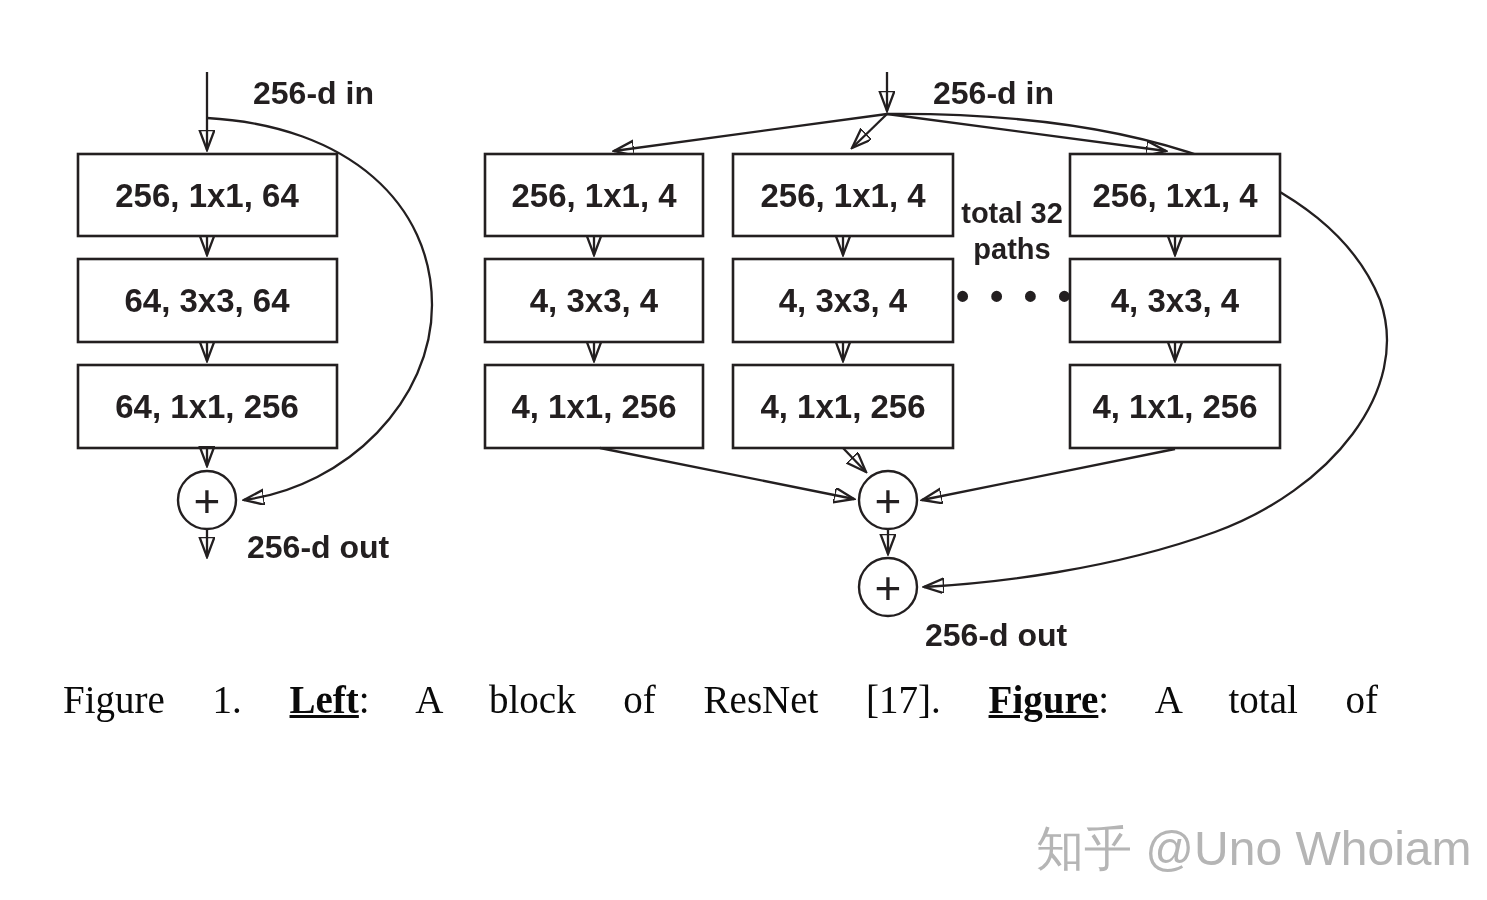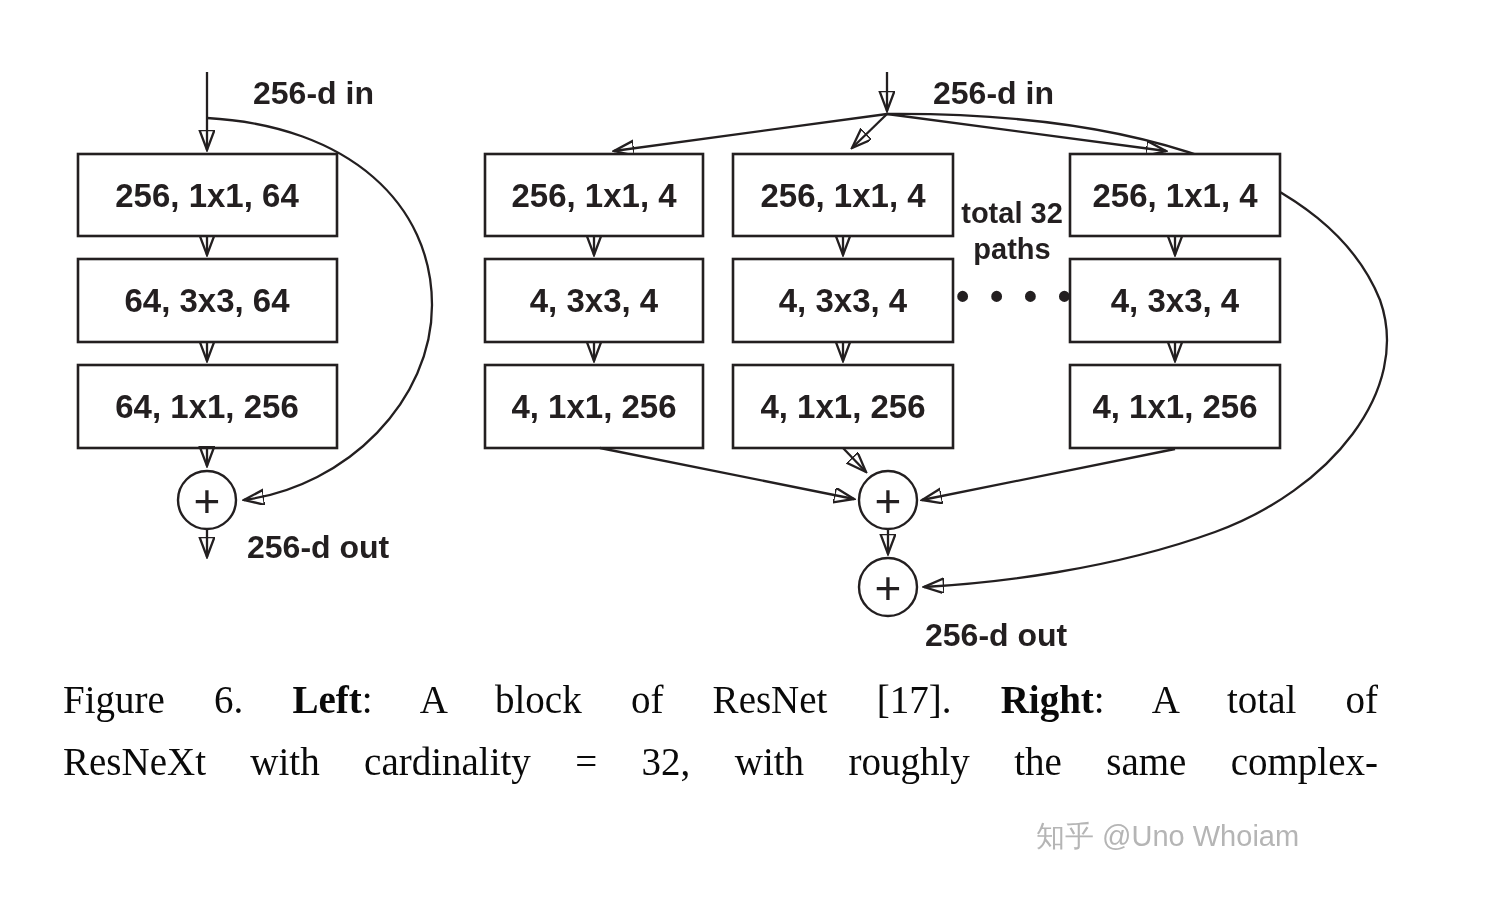--- a/index.html
+++ b/index.html
@@ -11,24 +11,24 @@
   svg .note-label{font-size:29px;}
   svg .plus-label{font-size:46px;font-weight:400;}
   svg .dots-label{font-size:38px;font-weight:700;letter-spacing:5px;}
   svg line, svg path{stroke:#231f20;stroke-width:2.3;fill:none;}
   svg rect{fill:#ffffff;stroke:#231f20;stroke-width:2.6;}
   svg circle.sum{fill:#ffffff;stroke:#231f20;stroke-width:2.4;}
   .caption{position:absolute;left:63px;top:669px;width:1315px;z-index:3;
            font-family:"Liberation Serif","DejaVu Serif",serif;font-size:39px;
            line-height:62px;color:#0a0a0a;}
   .cap-line{text-align:justify;text-align-last:justify;}
-  .cap-line b{font-weight:700;}
+  .cap-line b{font-weight:700;text-decoration:underline;}
   .watermark{position:absolute;left:1036px;top:817px;z-index:1;
              font-family:"Liberation Sans","DejaVu Sans",sans-serif;
-             font-size:29px;color:#b5b5b5;white-space:nowrap;}
+             font-size:48px;color:#b5b5b5;white-space:nowrap;}
 </style>
 </head>
 <body>
 
 <svg id="diagram" viewBox="0 0 1487 660" xmlns="http://www.w3.org/2000/svg">
   <defs>
     <marker id="ah" markerUnits="userSpaceOnUse" markerWidth="22" markerHeight="17" refX="20" refY="7.5" orient="auto">
       <path d="M0,0 L20,7.5 L0,15 Z" fill="#231f20" stroke="none"></path>
     </marker>
   </defs>
@@ -107,17 +107,16 @@
     <line x1="888" y1="530" x2="888" y2="554" marker-end="url(#ah)"></line>
 
     <circle class="sum" cx="888" cy="587" r="29"></circle>
     <text class="plus-label" x="888" y="587" dy="0.36em" text-anchor="middle">+</text>
 
     <text class="io-label" x="925" y="646">256-d out</text>
   </g>
 </svg>
 
 <div class="caption">
-  <div class="cap-line"><span>Figure 6. </span><b>Left</b><span>: A block of ResNet [17]. </span><b>Right</b><span>: A total of</span></div>
-  <div class="cap-line">ResNeXt with cardinality = 32, with roughly the same complex-</div>
+  <div class="cap-line"><span>Figure 1. </span><b>Left</b><span>: A block of ResNet [17]. </span><b>Figure</b><span>: A total of</span></div>
 </div>
 
 <div class="watermark">知乎 @Uno Whoiam</div>
 
 </body></html>

